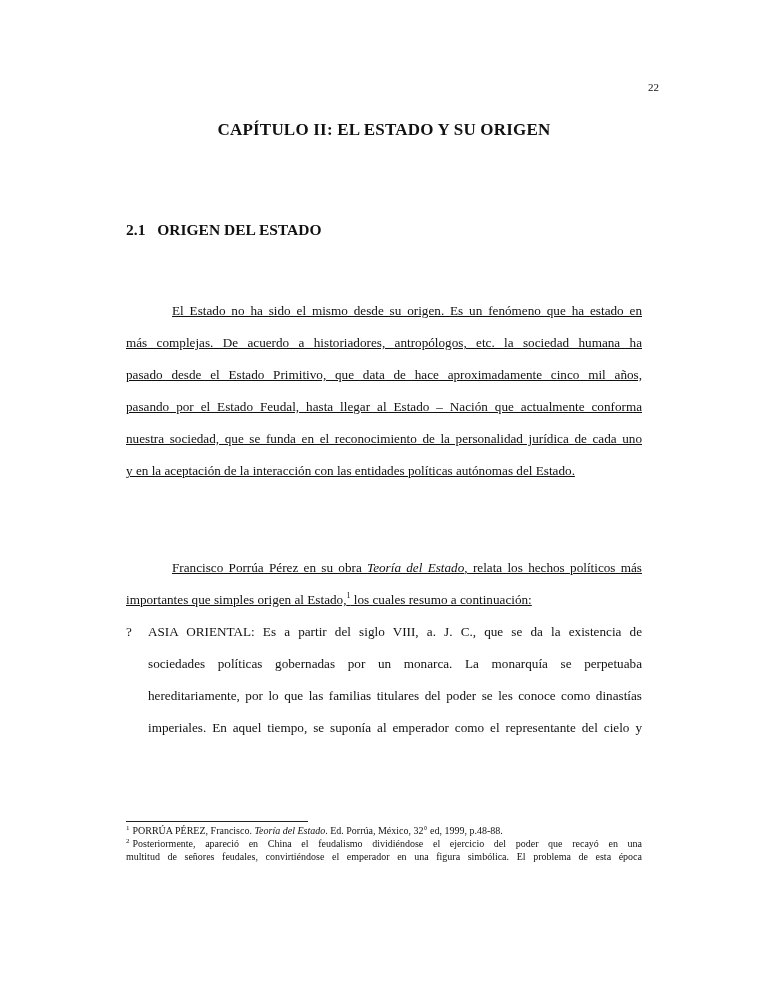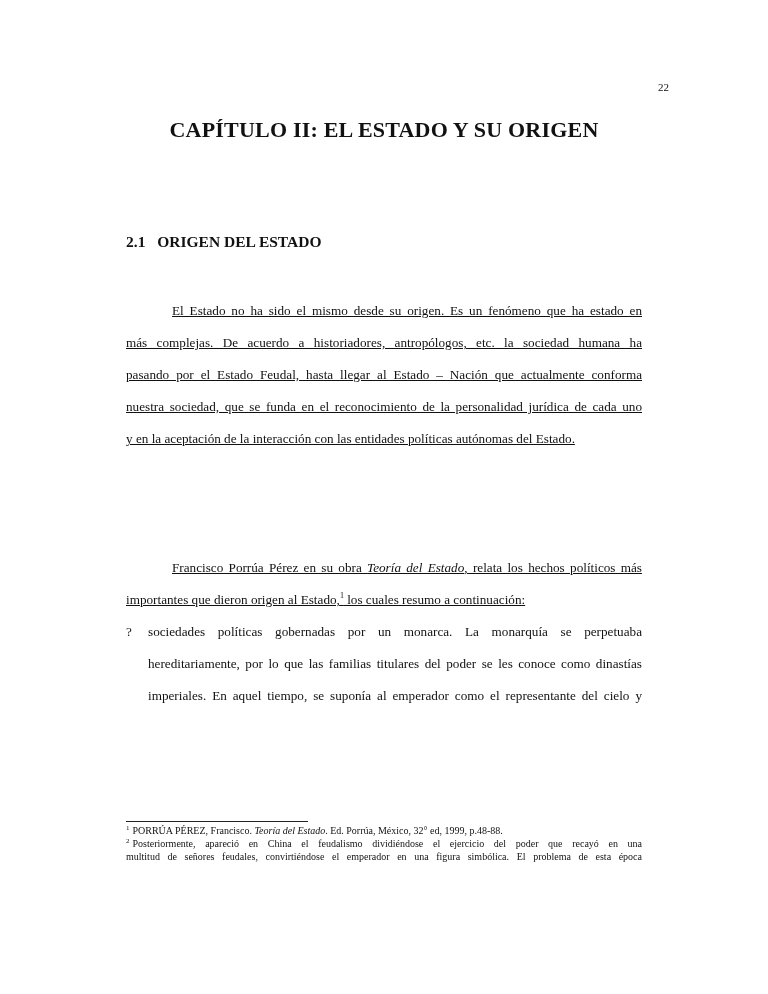--- a/index.html
+++ b/index.html
@@ -18,38 +18,38 @@
     .page {
       position: absolute;
       left: 0; top: 0;
       width: 768px;
       height: 994px;
       background: #ffffff;
     }
     .page-number {
       position: absolute;
       top: 80px;
-      right: 99px;
+      right: 109px;
       font-size: 11px;
       line-height: 14px;
     }
     .chapter-title {
       position: absolute;
       top: 116px;
       left: 0;
       width: 768px;
       text-align: center;
       font-weight: bold;
-      font-size: 22px;
+      font-size: 17px;
       line-height: 28px;
       letter-spacing: 0.2px;
     }
     .section-heading {
       position: absolute;
-      top: 232px;
+      top: 220px;
       left: 126px;
       font-weight: bold;
       font-size: 15.5px;
       line-height: 20px;
     }
     .section-heading .num { margin-right: 8px; }
     .body-text {
       position: absolute;
       left: 126px;
       width: 516px;
@@ -143,33 +143,35 @@
   <h1 class="chapter-title" style="margin:0;">CAPÍTULO II: EL ESTADO Y SU ORIGEN</h1>
 
   <h2 class="section-heading" style="margin:0;">
     <span class="num">2.1</span>
     <span>ORIGEN DEL ESTADO</span>
   </h2>
 
   <div class="body-text p1">
     <span class="line indent">El Estado no ha sido el mismo desde su origen. Es un fenómeno que ha estado en</span>
     <span class="line">más complejas. De acuerdo a historiadores, antropólogos, etc. la sociedad humana ha</span>
+    <span class="line">pasado desde el Estado Primitivo, que data de hace aproximadamente cinco mil años,</span>
     <span class="line">pasando por el Estado Feudal, hasta llegar al Estado – Nación  que actualmente conforma</span>
     <span class="line">nuestra sociedad, que se funda en el reconocimiento de la personalidad jurídica de cada uno</span>
     <span class="line last">y en la aceptación de la interacción con las entidades políticas autónomas del Estado.</span>
   </div>
 
   <div class="body-text p2">
     <span class="line indent"><span>Francisco Porrúa Pérez en su obra </span><em>Teoría del Estado</em><span>, relata los hechos políticos más</span></span>
-    <span class="line last"><span>importantes que dieron origen al Estado,</span><sup>1</sup><span> los cuales resumo a continuación:</span></span>
+    <span class="line last"><span>importantes que simples origen al Estado,</span><sup>1</sup><span> los cuales resumo a continuación:</span></span>
   </div>
 
   <div class="bullet-item">
     <span class="bullet-marker">?</span>
     <div class="bullet-body">
+      <span class="line">ASIA ORIENTAL:  Es a partir del siglo VIII, a. J. C., que se da la existencia de</span>
       <span class="line">sociedades políticas gobernadas por un monarca. La monarquía se perpetuaba</span>
       <span class="line">hereditariamente, por lo que las familias titulares del poder se les conoce como dinastías</span>
       <span class="line">imperiales. En aquel tiempo, se suponía al emperador como el representante del cielo y</span>
     </div>
   </div>
 
   <div class="footnote-rule"></div>
 
   <div class="footnotes">
     <span class="fn left"><sup>1</sup><span>PORRÚA PÉREZ, Francisco. </span><em>Teoría del Estado</em><span>. Ed. Porrúa, México, 32° ed, 1999,  p.48-88.</span></span>

